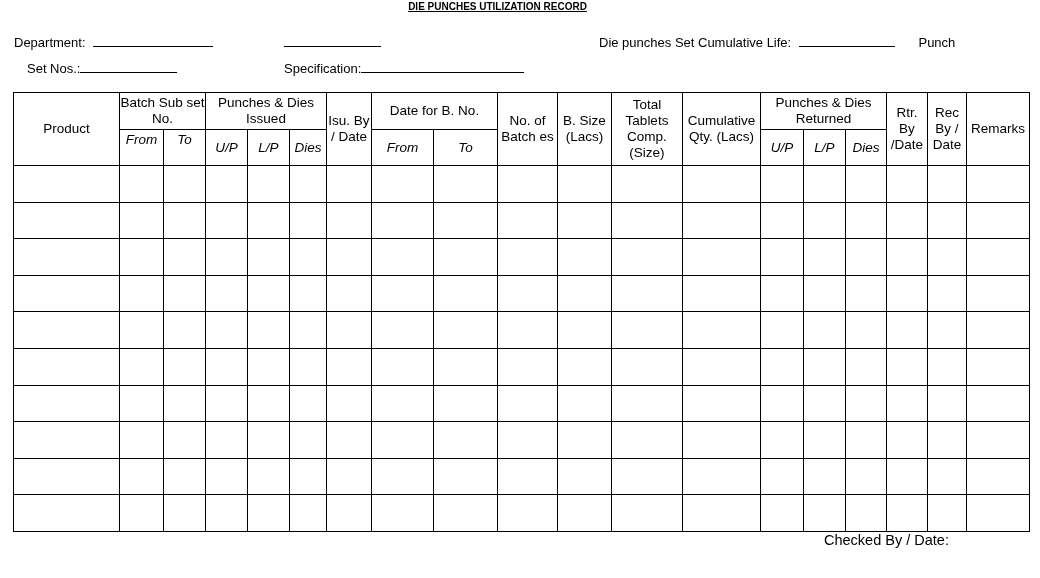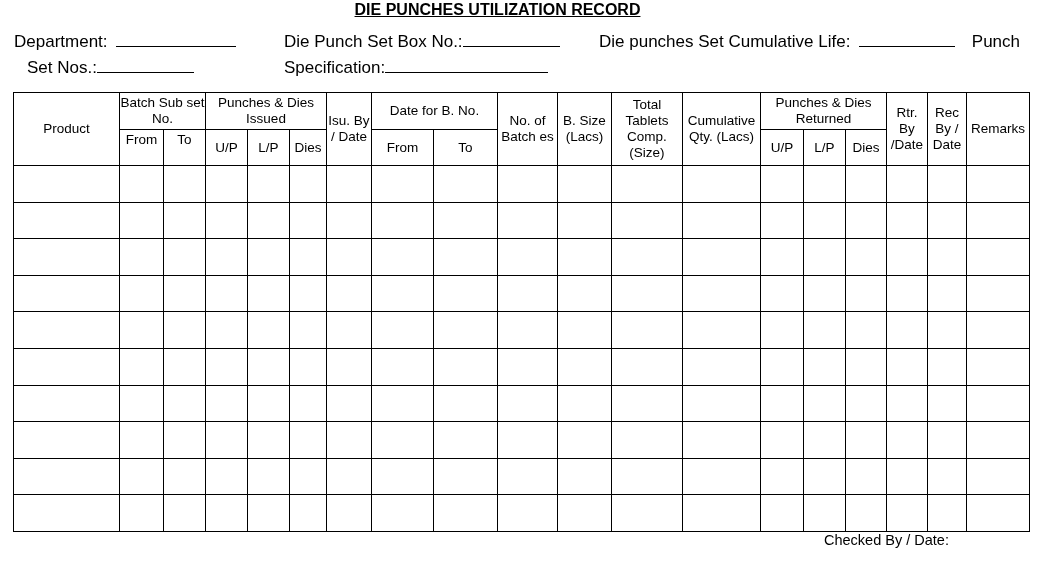--- a/index.html
+++ b/index.html
@@ -1,47 +1,47 @@
 <!DOCTYPE html>
 <html><head>
 <meta charset="utf-8">
 <style>
   html, body { margin: 0; padding: 0; background: #ffffff; }
   body { width: 1040px; height: 578px; position: relative; overflow: hidden;
          font-family: "Liberation Sans", sans-serif; color: #000; font-size: 14px; }
   .title { position: absolute; top: 1px; left: 0; width: 995px; text-align: center;
-           font-weight: bold; font-size: 16px; }
+           font-weight: bold; font-size: 10px; }
   .title span { text-decoration: underline; }
-  .field { position: absolute; font-size: 17px; white-space: nowrap; }
+  .field { position: absolute; font-size: 13px; white-space: nowrap; }
   .blank { display: inline-block; border-bottom: 1px solid #000; height: 14px; vertical-align: baseline; }
   table.grid { position: absolute; left: 13px; top: 92px; border-collapse: collapse; table-layout: fixed; }
   table.grid td, table.grid th { border: 1.5px solid #000; padding: 0; font-weight: normal;
            font-size: 13.5px; line-height: 16px; text-align: center; vertical-align: middle; overflow: hidden; }
   table.grid th.top { vertical-align: top; padding-top: 2px; }
   table.grid tr.h1 { height: 37px; }
-  table.grid tr.h2 { height: 36px; }
+  table.grid tr.h2 { height: 36px; font-style: italic; }
   table.grid tr.body { height: 36.6px; }
   .checked { position: absolute; left: 824px; top: 532px; font-size: 14.5px; }
 </style>
 </head>
 <body>
 
 <div class="title"><span>DIE PUNCHES UTILIZATION RECORD</span></div>
 
 <div class="field" style="left:14px; top:32px;">
   <span>Department:</span>
   <span class="blank" style="width:120px; margin-left:4px;"></span>
 </div>
 <div class="field" style="left:284px; top:32px;">
-  <span>Die Punch Set Box No.:</span><span class="blank" style="width:97px;"></span>
+  <span class="blank" style="width:97px;"></span>
 </div>
 <div class="field" style="left:599px; top:32px;">
   <span>Die punches  Set Cumulative Life:</span>
   <span class="blank" style="width:96px; margin-left:4px;"></span>
-  <span style="margin-left:12px;">Punch</span>
+  <span style="margin-left:20px;">Punch</span>
 </div>
 <div class="field" style="left:14px; top:58px;margin-left:13px;">
   <span>Set Nos.:</span><span class="blank" style="width:97px;"></span>
 </div>
 <div class="field" style="left:284px; top:58px;">
   <span>Specification:</span><span class="blank" style="width:163px;"></span>
 </div>
 
 <table class="grid">
   <colgroup>

